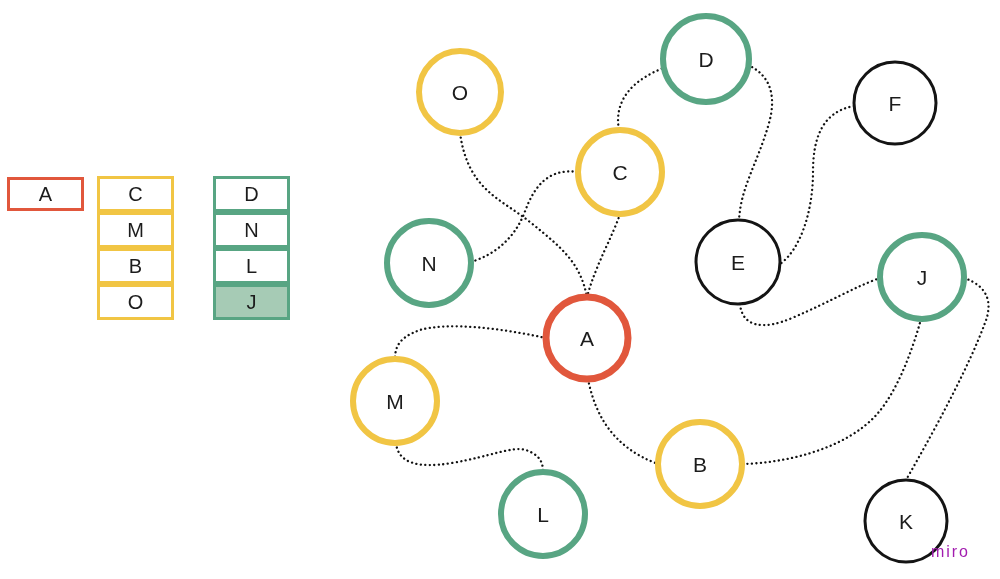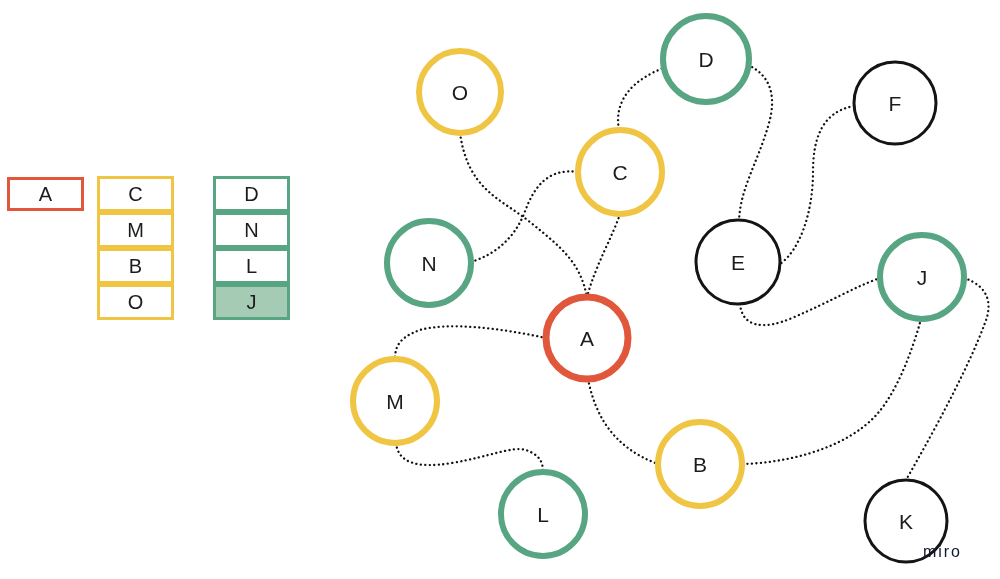--- a/index.html
+++ b/index.html
@@ -23,25 +23,25 @@
     line-height: 1;
   }
   #diagram { position: absolute; left: 0; top: 0; }
   #diagram text {
     font-family: "Liberation Sans", sans-serif;
     font-size: 21px;
     fill: #1c1c1c;
   }
   .watermark {
     position: absolute;
-    right: 38px;
+    right: 30px;
     bottom: 18px;
     font-size: 16px;
     letter-spacing: 2px;
-    color: #0f172a;
+    color: #a21caf;
   }
 </style>
 </head>
 <body>
 
 <div class="stage">
   <div id="tables">
       <div class="cell" style="left: 7px; top: 177px; width: 77px; height: 34px; border-color: rgb(225, 87, 60); background: rgb(255, 255, 255); color: rgb(28, 28, 28);">A</div>
       <div class="cell" style="left: 97px; top: 176px; width: 77px; height: 36px; border-color: rgb(241, 197, 68); background: rgb(255, 255, 255); color: rgb(28, 28, 28);">C</div>
       <div class="cell" style="left: 97px; top: 212px; width: 77px; height: 36px; border-color: rgb(241, 197, 68); background: rgb(255, 255, 255); color: rgb(28, 28, 28);">M</div>

